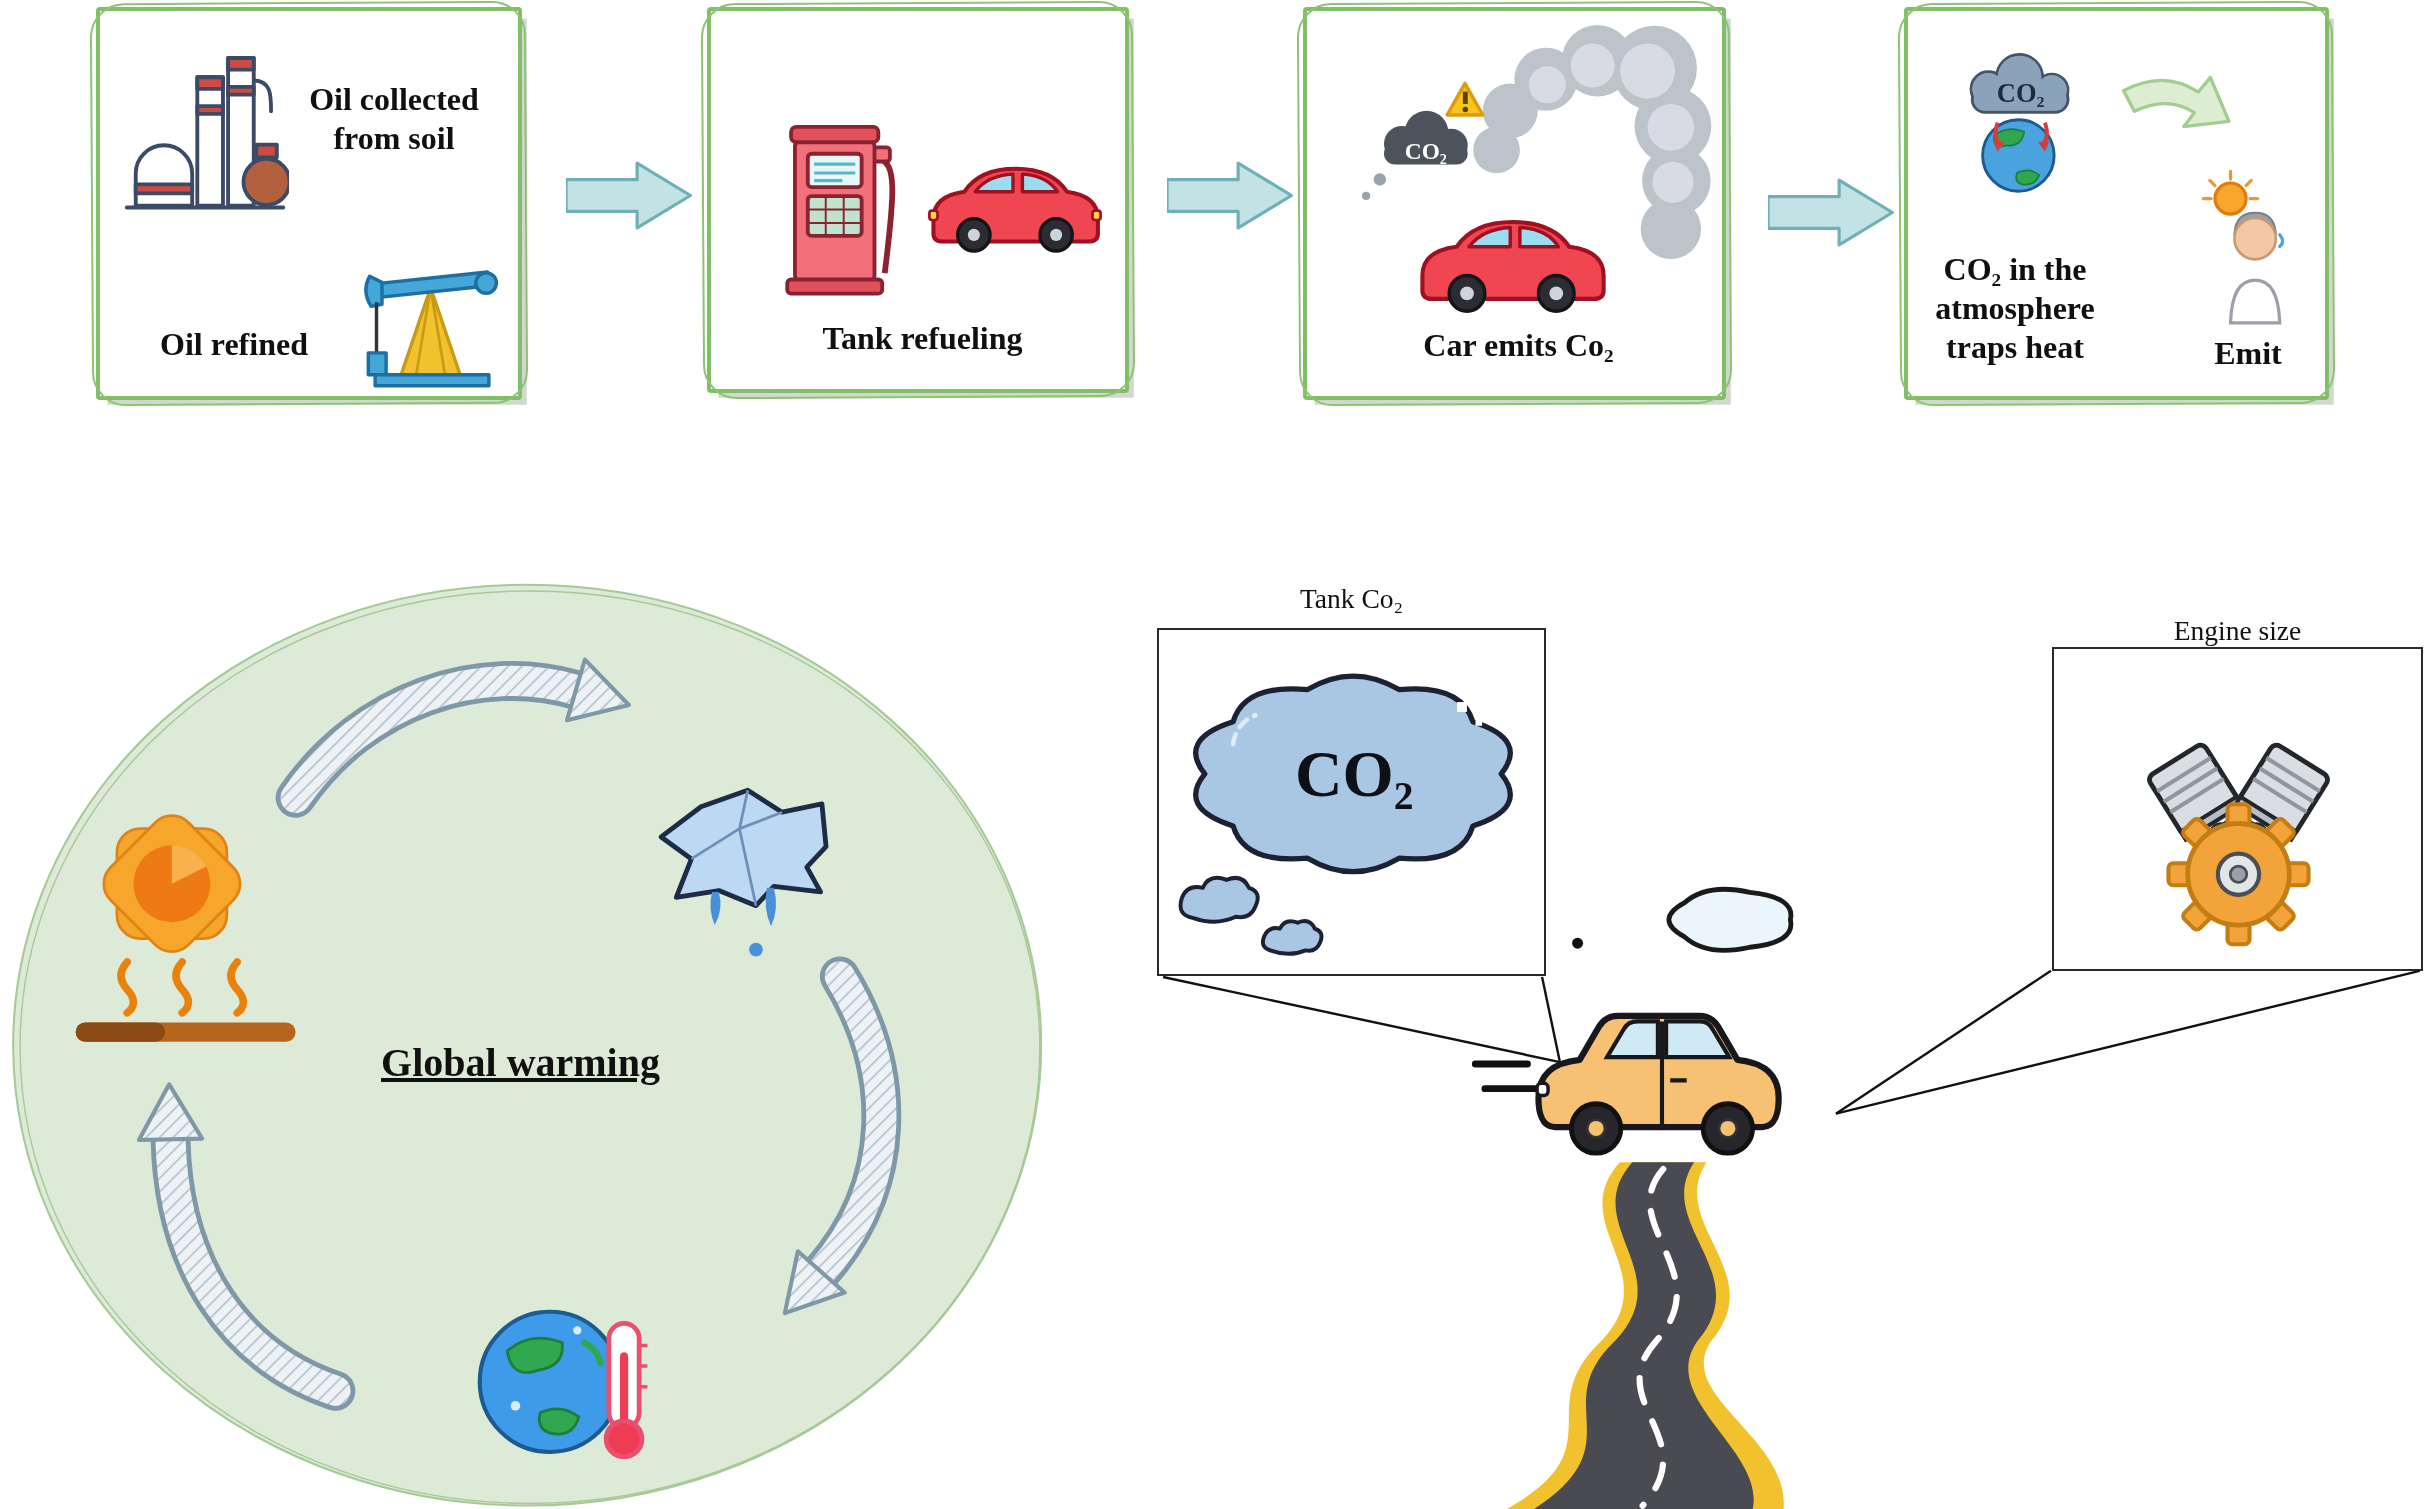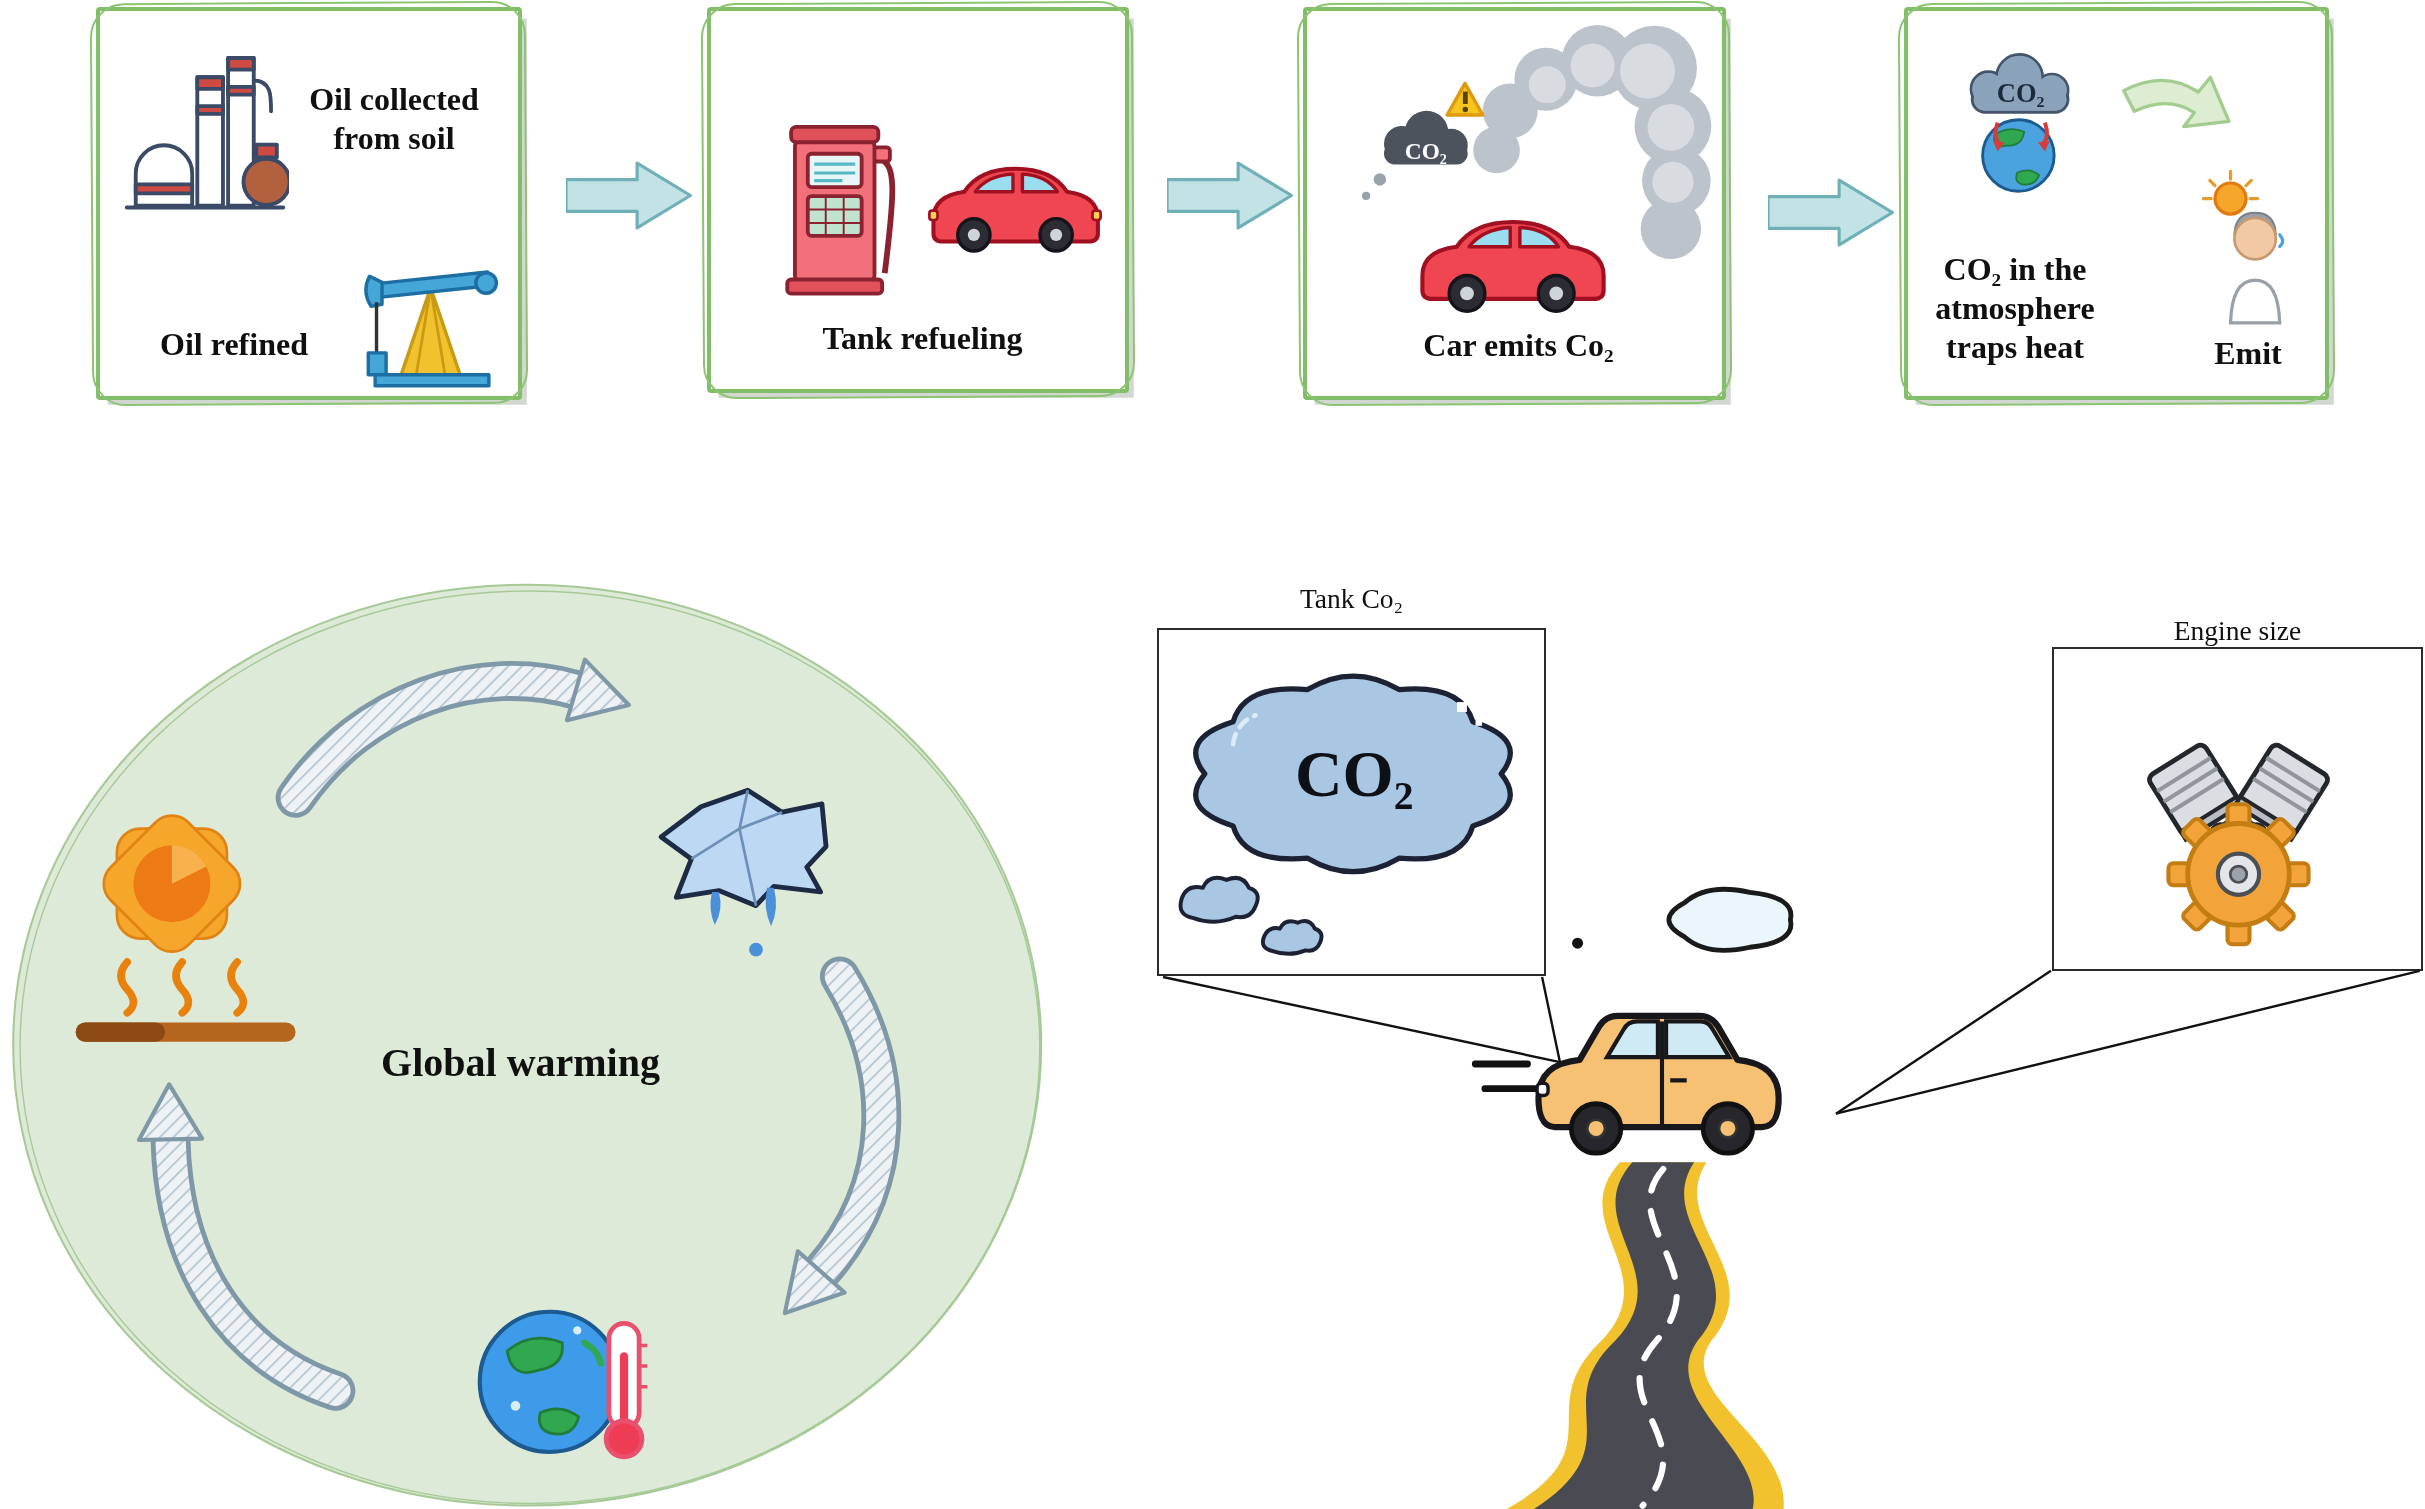--- a/index.html
+++ b/index.html
@@ -13,21 +13,21 @@
     box-shadow:8.2px 8.2px 0 -3.4px #d3d7d2;
   }
   .flow-box::after {
     content:""; position:absolute; inset:-9px;
     border:2.7px solid #8cc472; border-radius:34px;
     transform:rotate(-0.35deg); pointer-events:none;
   }
   .plain-box { position:absolute; background:#fff; border:2.1px solid #2a2a2a; }
   .box-label { position:absolute; font-weight:bold; font-size:32px; line-height:1.22; text-align:center; color:#101010; }
   .small-label { position:absolute; font-size:27.5px; text-align:center; color:#101010; }
-  .gw-label { position:absolute; font-weight:bold; font-size:40px; text-align:center; color:#101010; }
+  .gw-label { position:absolute; font-weight:bold; font-size:40px; text-align:center; color:#101010;text-decoration:underline; }
   svg { display:block; }
   svg text { font-family:"Liberation Serif","DejaVu Serif",serif; }
 </style>
 </head>
 <body>
 
 <div class="canvas">
 
   <div class="flow-box" style="left:96px;top:6.9px;width:426px;height:393px;">
     <svg class="abs" style="left:20.6px;top:31px;" width="168" height="186" viewBox="0 0 260 290">

